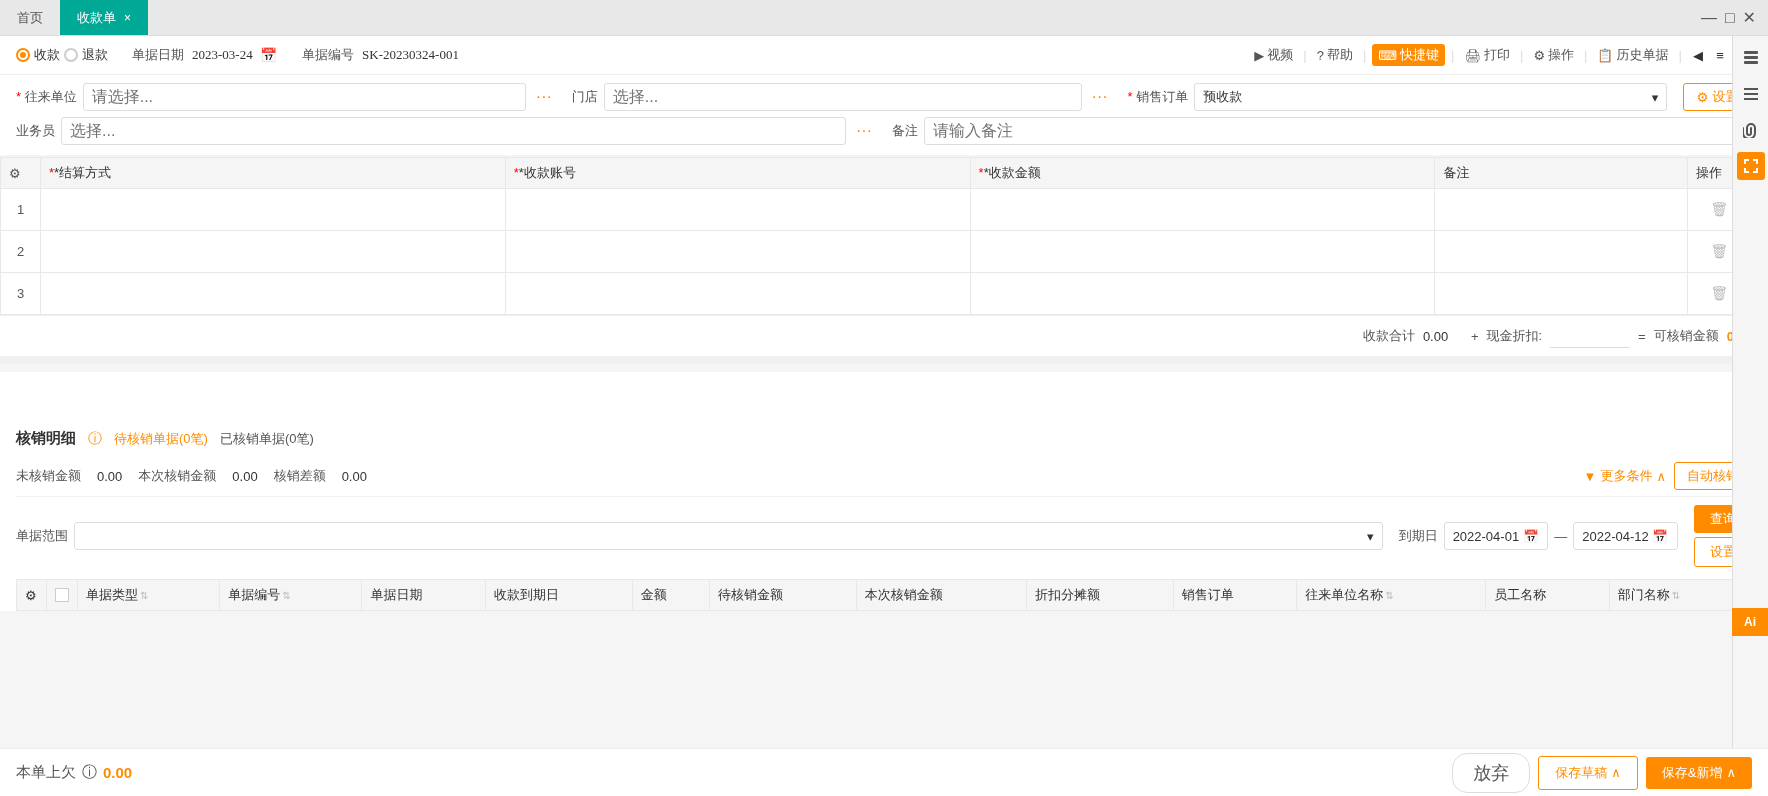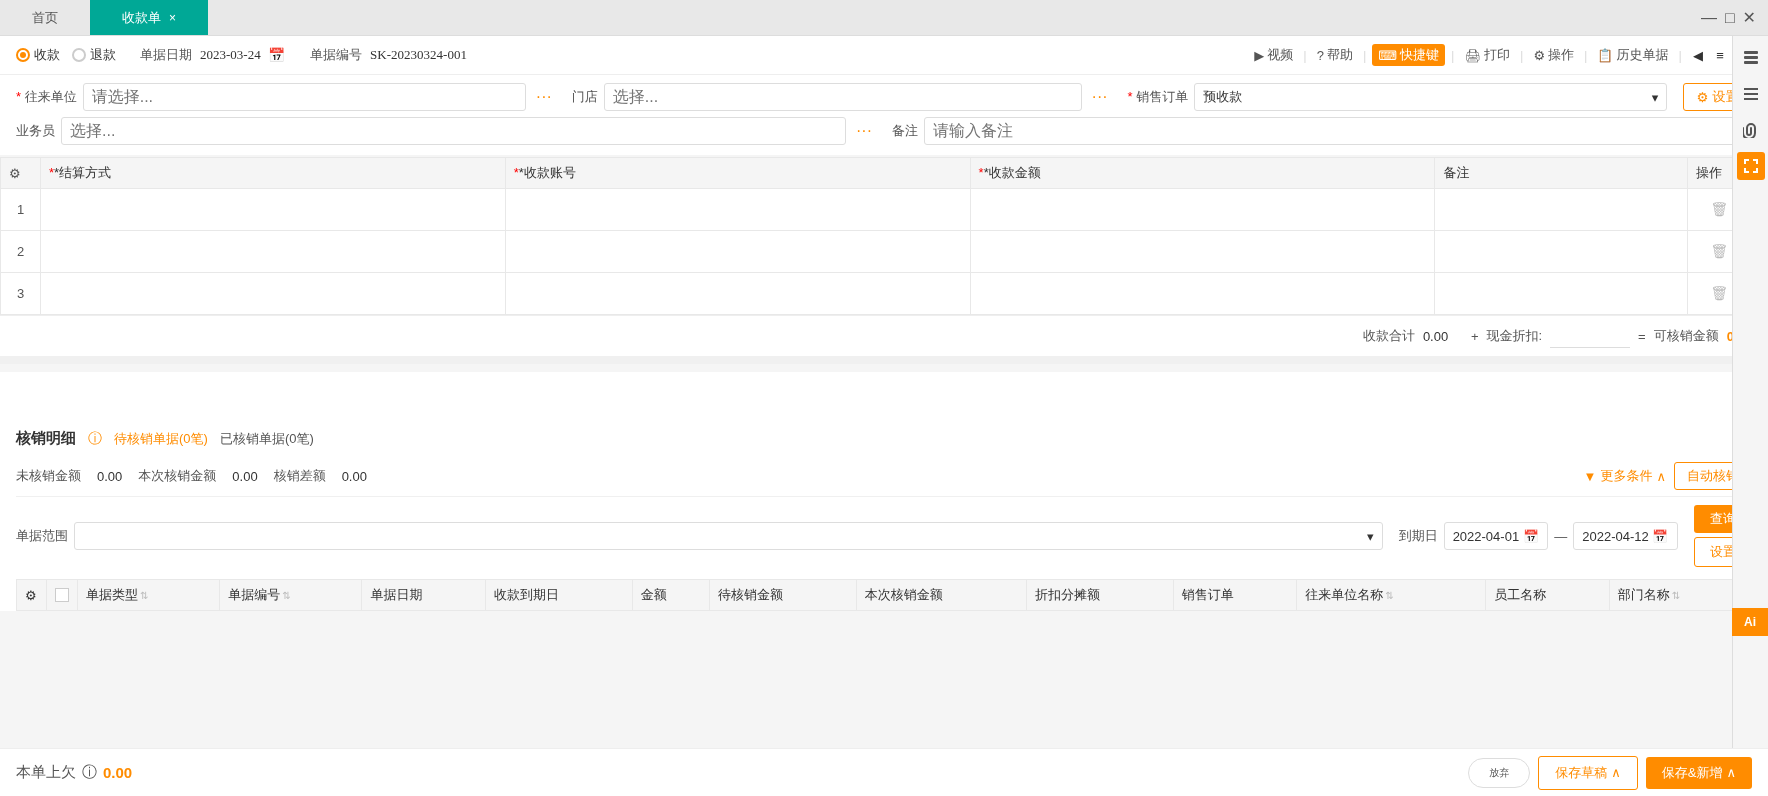--- a/index.html
+++ b/index.html
@@ -1,29 +1,29 @@
 <!DOCTYPE html>
 <html><head>
   <meta charset="utf-8">
   <style>
     * { box-sizing: border-box; margin: 0; padding: 0; }
     body { font-family: 'Microsoft YaHei', Arial, sans-serif; font-size: 13px; background: #f5f5f5; color: #333; height: 796px; overflow: hidden; }
     
     
     .tab-bar { display: flex; align-items: center; background: #e8e8e8; height: 36px; border-bottom: 1px solid #ddd; }
-    .tab-item { padding: 0 32px; height: 100%; display: flex; align-items: center; cursor: pointer; font-size: 13px; color: #555; }
+    .tab-item { padding: 0 17px; height: 100%; display: flex; align-items: center; cursor: pointer; font-size: 13px; color: #555; }
     .tab-item.active { background: #00a896; color: #fff; }
     .tab-close { margin-left: 8px; font-size: 12px; cursor: pointer; }
     .tab-bar-right { margin-left: auto; display: flex; align-items: center; padding-right: 12px; gap: 8px; }
     .tab-bar-right span { cursor: pointer; color: #555; font-size: 16px; }
     
     
     .top-section { background: #fff; padding: 8px 16px; border-bottom: 1px solid #eee; }
     .top-row1 { display: flex; align-items: center; gap: 24px; }
-    .radio-group { display: flex; align-items: center; gap: 12px; font-family: Liberation Serif, serif; }
+    .radio-group { display: flex; align-items: center; gap: 4px; font-family: Liberation Serif, serif; }
     .radio-item { display: flex; align-items: center; gap: 4px; cursor: pointer; }
     .radio-dot { width: 14px; height: 14px; border-radius: 50%; border: 2px solid #ccc; background: #fff; display: flex; align-items: center; justify-content: center; }
     .radio-dot.active { border-color: #ff8c00; }
     .radio-dot.active::after { content: ''; width: 6px; height: 6px; border-radius: 50%; background: #ff8c00; }
     .doc-info { display: flex; align-items: center; gap: 8px; font-size: 13px; }
     .doc-info label { color: #555; }
     .doc-info .value { color: #333; font-weight: 500; font-family: Liberation Serif, serif; }
     .cal-icon { color: #ff8c00; cursor: pointer; font-size: 14px; }
     .top-toolbar { margin-left: auto; display: flex; align-items: center; gap: 6px; font-size: 13px; }
     .toolbar-btn { display: flex; align-items: center; gap: 3px; color: #555; cursor: pointer; padding: 2px 4px; }
@@ -86,21 +86,21 @@
     
     
     .bottom-table { width: 100%; border-collapse: collapse; margin-top: 4px; }
     .bottom-table th { background: #f5f5f5; border: 1px solid #e8e8e8; padding: 6px 8px; text-align: left; font-weight: normal; color: #333; font-size: 13px; white-space: nowrap; }
     .sort-icon { color: #bbb; font-size: 10px; }
     
     
     .bottom-bar { position: fixed; bottom: 0; left: 0; right: 0; background: #fff; border-top: 1px solid #eee; padding: 8px 16px; display: flex; align-items: center; justify-content: space-between; height: 48px; z-index: 100; }
     .bottom-left { display: flex; align-items: center; gap: 6px; font-size: 15px; color: #555; }
     .bottom-right { display: flex; align-items: center; gap: 8px; }
-    .abandon-btn { background: #fff; border: 1px solid #ddd; color: #555; border-radius: 15px; padding: 7px 20px; cursor: pointer; font-size: 10px; }
+    .abandon-btn { background: #fff; border: 1px solid #ddd; color: #555; border-radius: 15px; padding: 7px 20px; cursor: pointer; font-size: 18px; }
     .save-draft-btn { background: #fff; border: 1px solid #ff8c00; color: #ff8c00; border-radius: 3px; padding: 7px 16px; cursor: pointer; font-size: 13px; display: flex; align-items: center; gap: 4px; }
     .save-new-btn { background: #ff8c00; border: none; color: #fff; border-radius: 3px; padding: 7px 16px; cursor: pointer; font-size: 13px; display: flex; align-items: center; gap: 4px; }
     
     
     .right-sidebar { position: fixed; right: 0; top: 36px; bottom: 48px; width: 36px; background: #f5f5f5; border-left: 1px solid #ddd; display: flex; flex-direction: column; align-items: center; padding-top: 8px; gap: 8px; z-index: 50; }
     .sidebar-icon { width: 28px; height: 28px; display: flex; align-items: center; justify-content: center; cursor: pointer; color: #555; font-size: 16px; }
     .sidebar-icon.active { background: #ff8c00; color: #fff; border-radius: 3px; }
     
     
     .ai-badge { position: fixed; right: 0; bottom: 160px; background: #ff8c00; color: #fff; font-size: 12px; font-weight: bold; width: 36px; height: 28px; display: flex; align-items: center; justify-content: center; cursor: pointer; z-index: 51; }

